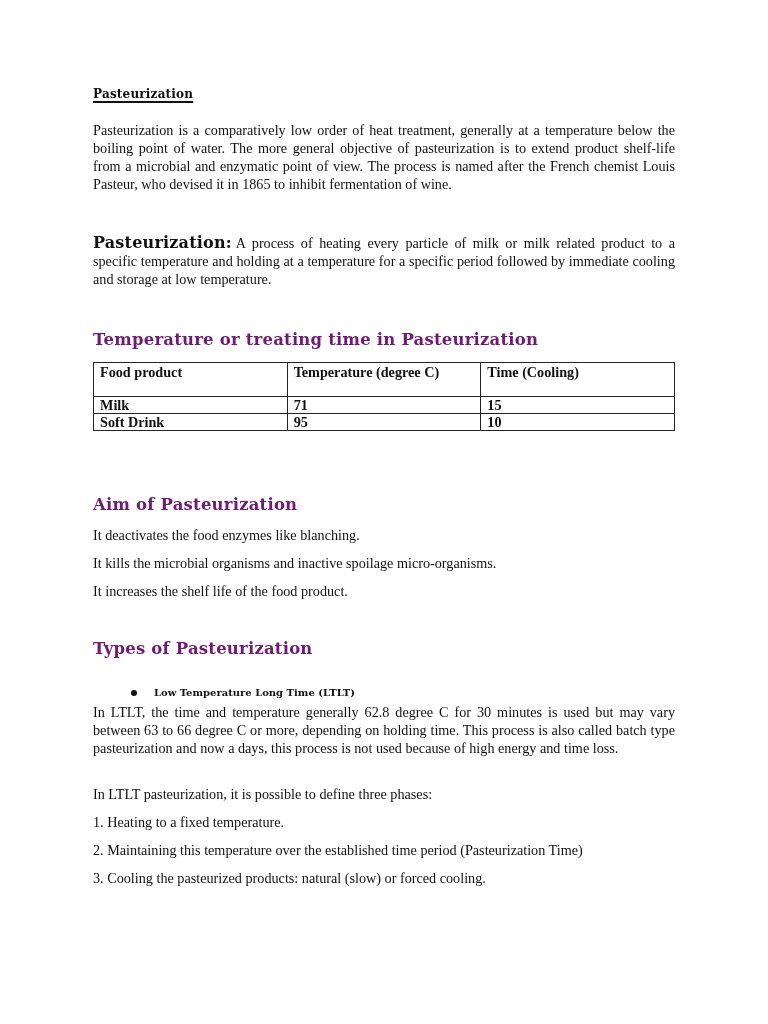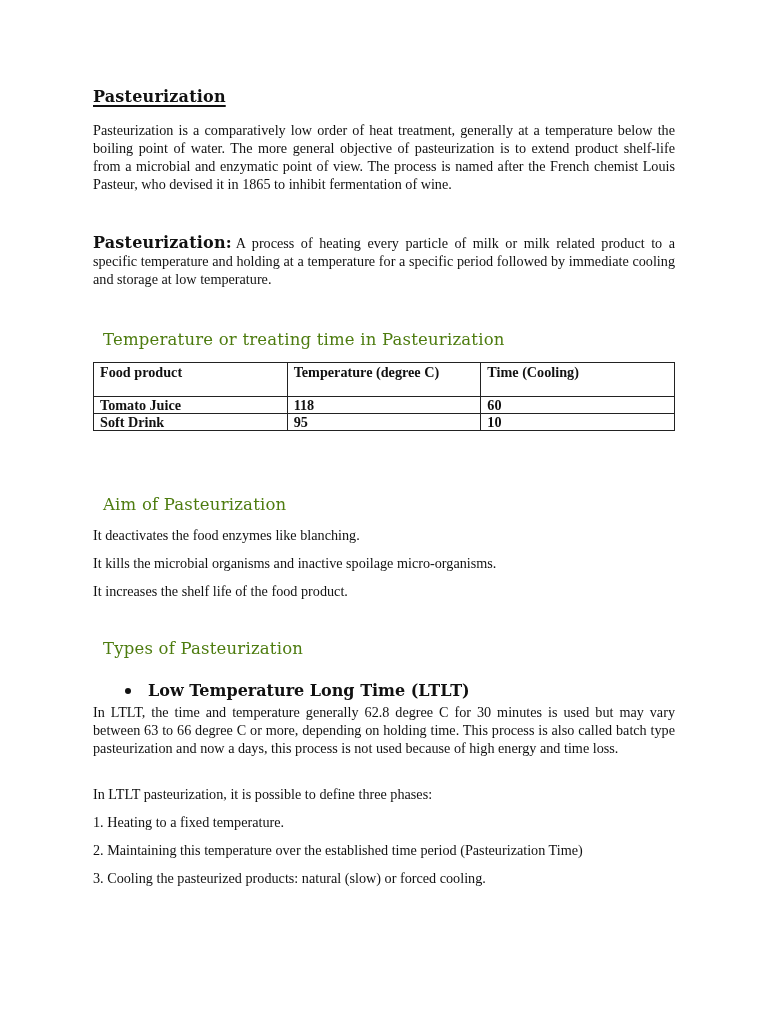--- a/index.html
+++ b/index.html
@@ -21,21 +21,21 @@
       top: 0;
       width: 582px;
     }
     .title {
       position: absolute;
       top: 87px;
       left: 0;
       margin: 0;
       font-family: "DejaVu Serif", serif;
       font-weight: bold;
-      font-size: 16px;
+      font-size: 12px;
       text-decoration: underline;
       text-decoration-thickness: 2px;
       text-underline-offset: 3px;
       letter-spacing: 0.2px;
       text-align: right;
     }
     .para {
       position: absolute;
       left: 0;
       width: 582px;
@@ -48,27 +48,27 @@
     .def-term {
       font-family: "DejaVu Serif", serif;
       font-weight: bold;
       font-size: 16px;
       margin-right: 4px;
       letter-spacing: 0.2px;
       margin-top: 48px;
     }
     .h2 {
       position: absolute;
-      left: 10px;
+      left: 0;
       margin: 0;
       font-family: "DejaVu Serif", serif;
-      font-weight: 400;
+      font-weight: 700;
       font-size: 16.5px;
       letter-spacing: 0.2px;
-      color: #4d7c0f;
+      color: #701a75;
     }
     table.data {
       position: absolute;
       top: 362px;
       left: 0;
       width: 582px;
       border-collapse: collapse;
       font-size: 14.2px;
     }
     table.data td, table.data th {
@@ -86,24 +86,24 @@
     table.data td {
       height: 16px;
     }
     table.data col.c1 { width: 194px; }
     table.data col.c2 { width: 194px; }
     table.data col.c3 { width: 194px; }
     .bullet-item {
       position: absolute;
       top: 671px;
       left: 20px;
-      margin: 10px;
+      margin: 16px;
       font-family: "DejaVu Serif", serif;
       font-weight: bold;
-      font-size: 16px;
+      font-size: 10px;
       display: flex;
       align-items: center;
     }
     .bullet-item .dot {
       display: inline-block;
       width: 6px;
       height: 6px;
       border-radius: 50%;
       background: #111;
       margin-right: 17px;
@@ -133,23 +133,23 @@
       </colgroup>
     <thead>
       <tr>
         <th>Food product</th>
         <th>Temperature (degree C)</th>
         <th>Time (Cooling)</th>
       </tr>
     </thead>
     <tbody>
       <tr>
-        <td>Tomato Juice</td>
-        <td>118</td>
-        <td>60</td>
+        <td>Milk</td>
+        <td>71</td>
+        <td>15</td>
       </tr>
       <tr>
         <td>Soft Drink</td>
         <td>95</td>
         <td>10</td>
       </tr>
     </tbody>
   </table>
 
   <h2 class="h2" style="top:495px;">Aim of Pasteurization</h2>

